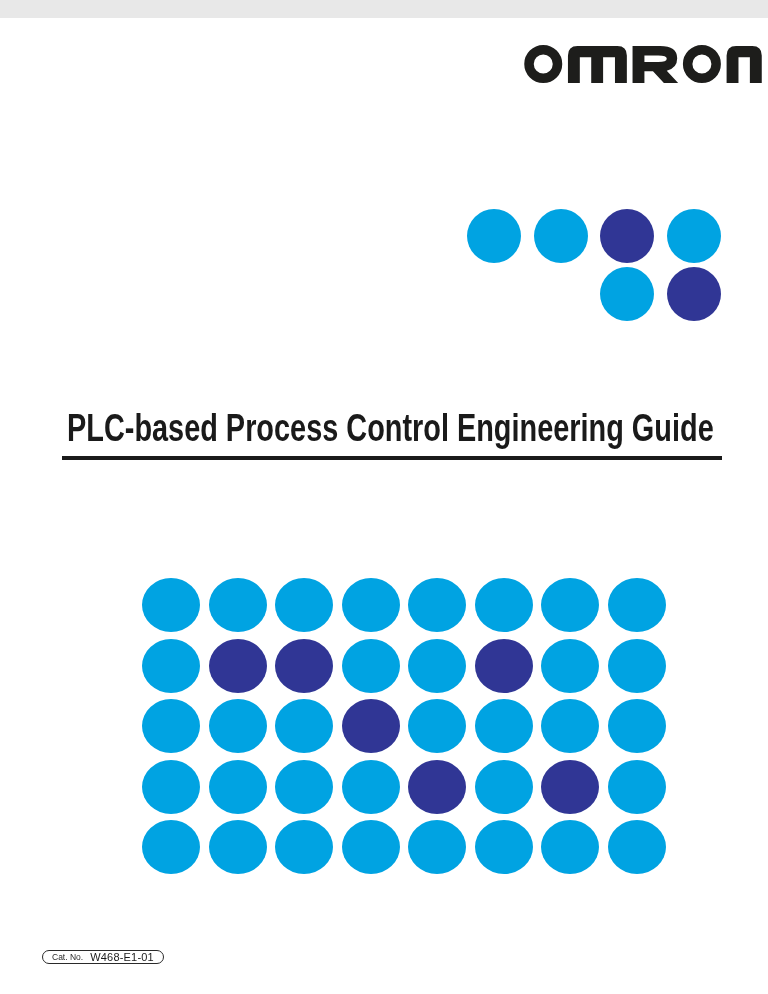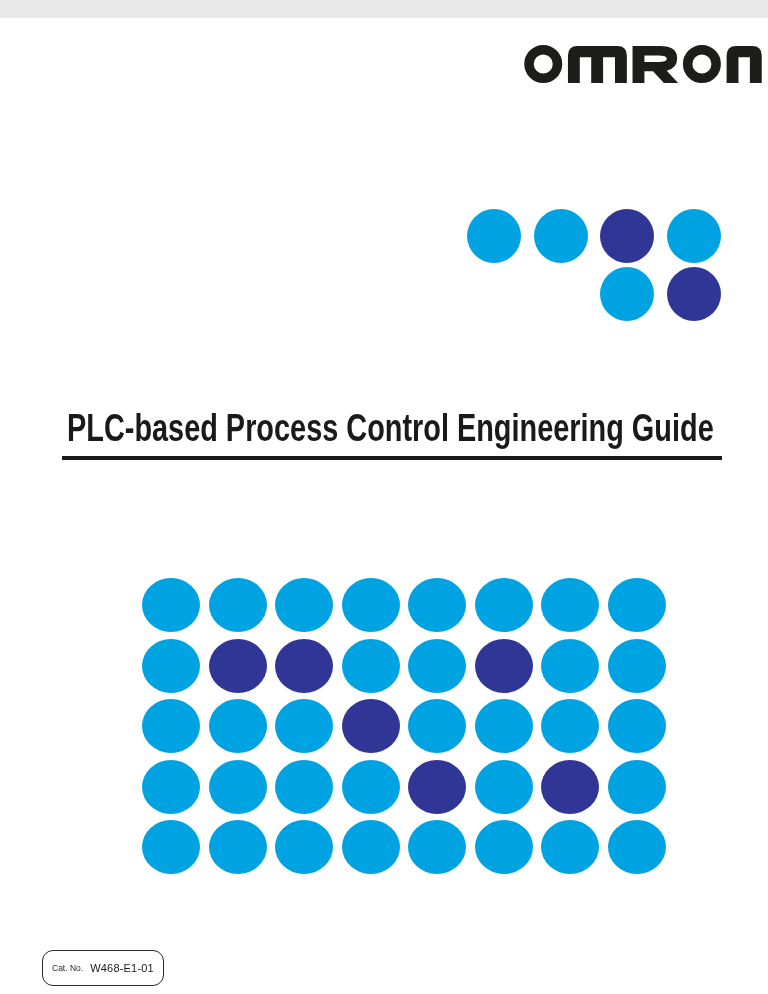--- a/index.html
+++ b/index.html
@@ -70,21 +70,21 @@
   .grid-dot {
     width: 58px;
     height: 54px;
     border-radius: 50%;
   }
 
   .cat-badge {
     position: absolute;
     left: 42px;
     top: 932px;
-    height: 36px;
+    height: 14px;
     display: inline-flex;
     align-items: center;
     gap: 7px;
     padding: 0 9px;
     border: 1.5px solid #2a2a2a;
     border-radius: 11px;
     background: #ffffff;
   }
   .cat-label {
     font-size: 8.5px;

